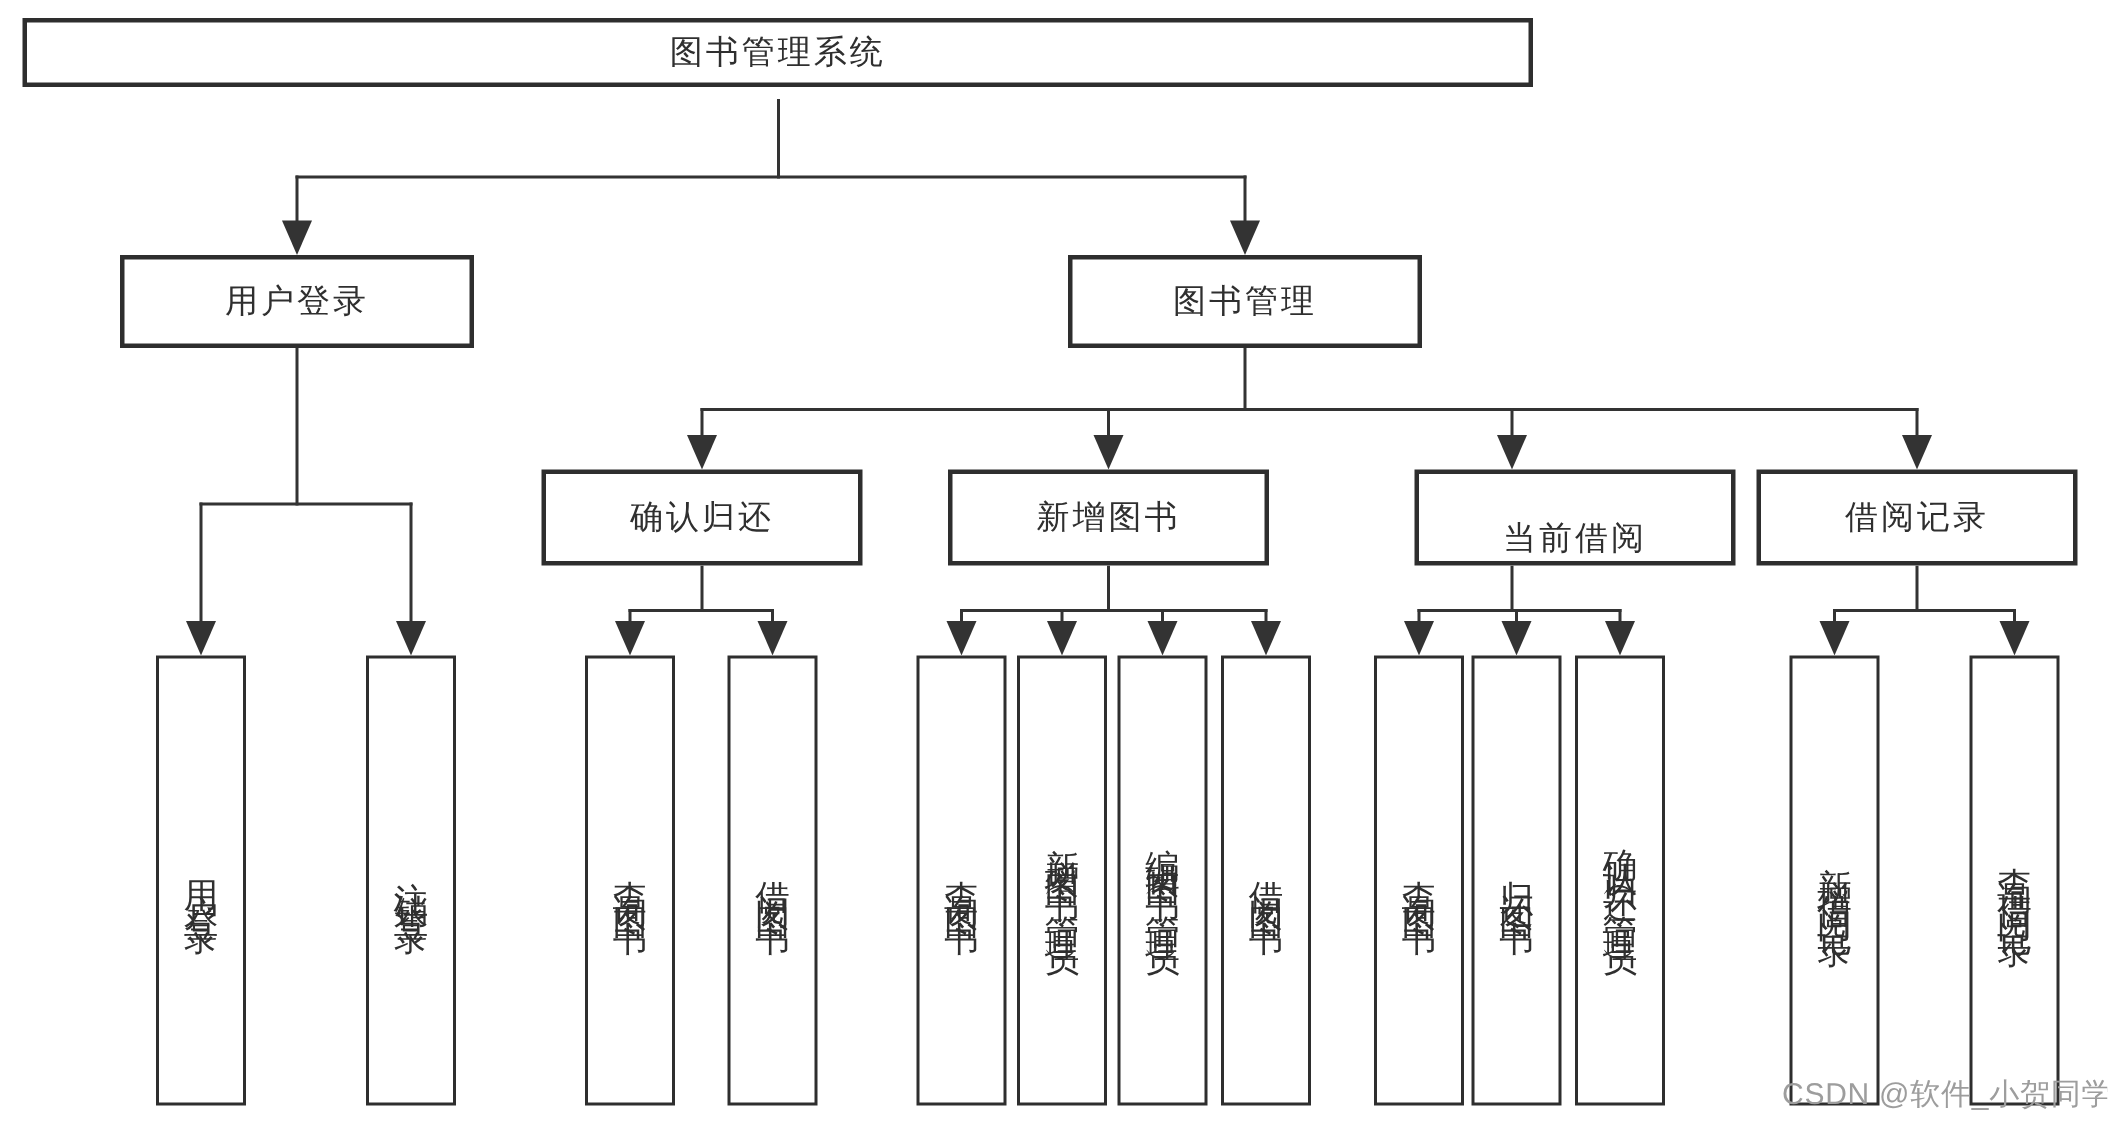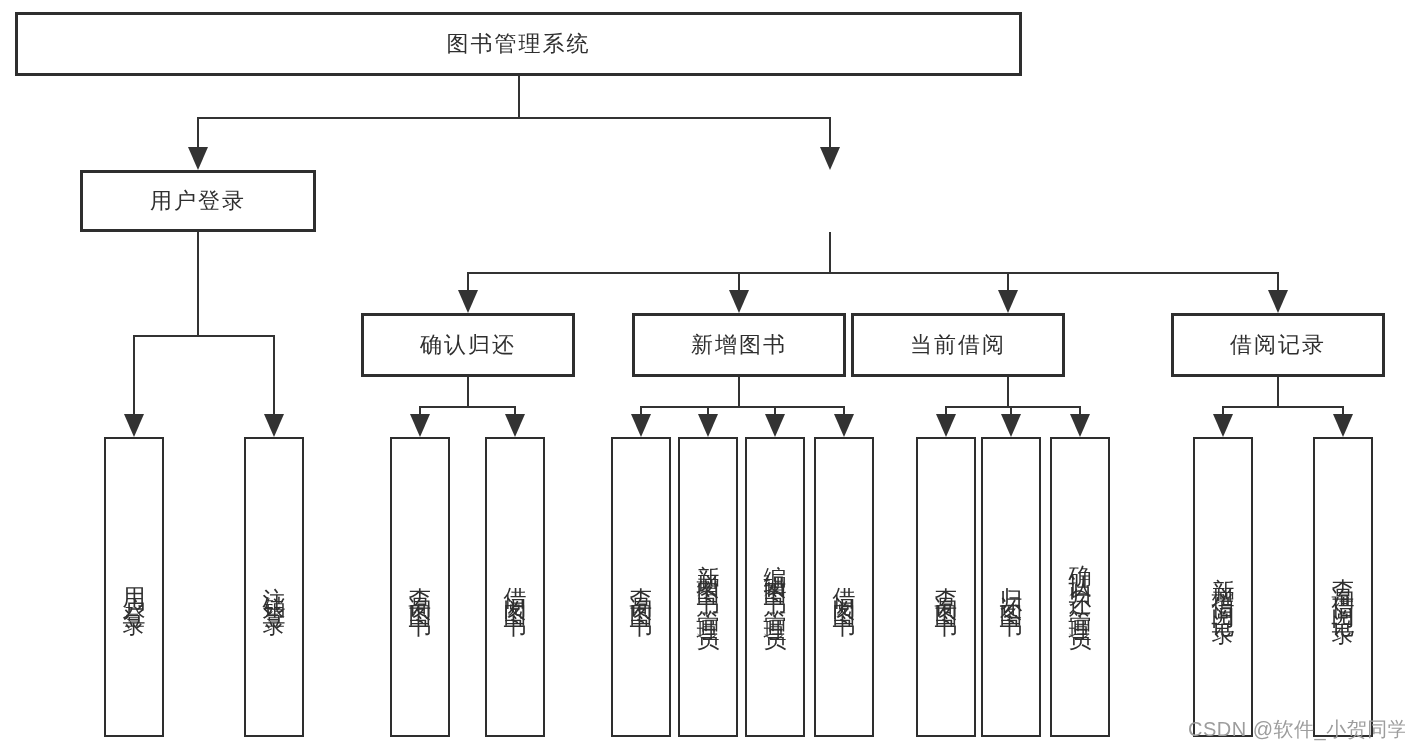--- a/index.html
+++ b/index.html
@@ -6,21 +6,21 @@
   .canvas{
     position:relative;width:1405px;height:747px;background:#ffffff;overflow:hidden;
     font-family:"Liberation Sans","DejaVu Sans",sans-serif;color:#2f2f2f;
   }
   .box{
     position:absolute;box-sizing:border-box;background:#ffffff;
     border:3px solid #2e2e2e;display:flex;align-items:center;justify-content:center;
     z-index:2;
   }
   .hlabel{font-size:22px;letter-spacing:2px;white-space:nowrap;}
-  .root{left:15px;top:12px;width:1007px;height:64px;}
+  .root{left:15px;top:12px;width:1007px;height:46px;}
   .lv2{top:170px;height:62px;width:236px;}
   .lv3{top:313px;height:64px;width:214px;}
   .leaf{top:437px;height:300px;width:60px;border-width:2.5px;}
   .vtext{
     writing-mode:vertical-rl;font-size:23px;letter-spacing:9px;line-height:1;
     white-space:nowrap;
   }
   .cline{position:absolute;background:#333333;z-index:1;}
   .arrow{
     position:absolute;width:0;height:0;z-index:1;
@@ -37,28 +37,31 @@
 
 <div class="canvas">
 
   <div class="box root">
     <span class="hlabel">图书管理系统</span>
   </div>
 
   <div class="box lv2" style="left:80px;">
     <span class="hlabel">用户登录</span>
   </div>
+  <div class="box lv2" style="left:712px;">
+    <span class="hlabel">图书管理</span>
+  </div>
 
   <div class="box lv3" style="left:361px;">
     <span class="hlabel">确认归还</span>
   </div>
   <div class="box lv3" style="left:632px;">
     <span class="hlabel">新增图书</span>
   </div>
-  <div class="box lv3" style="left:851px;">
+  <div class="box lv3" style="left:943px;align-items:flex-end;">
     <span class="hlabel">当前借阅</span>
   </div>
   <div class="box lv3" style="left:1171px;">
     <span class="hlabel">借阅记录</span>
   </div>
 
   <div class="box leaf" style="left:104px;">
     <span class="vtext">用户登录</span>
   </div>
   <div class="box leaf" style="left:244px;">

